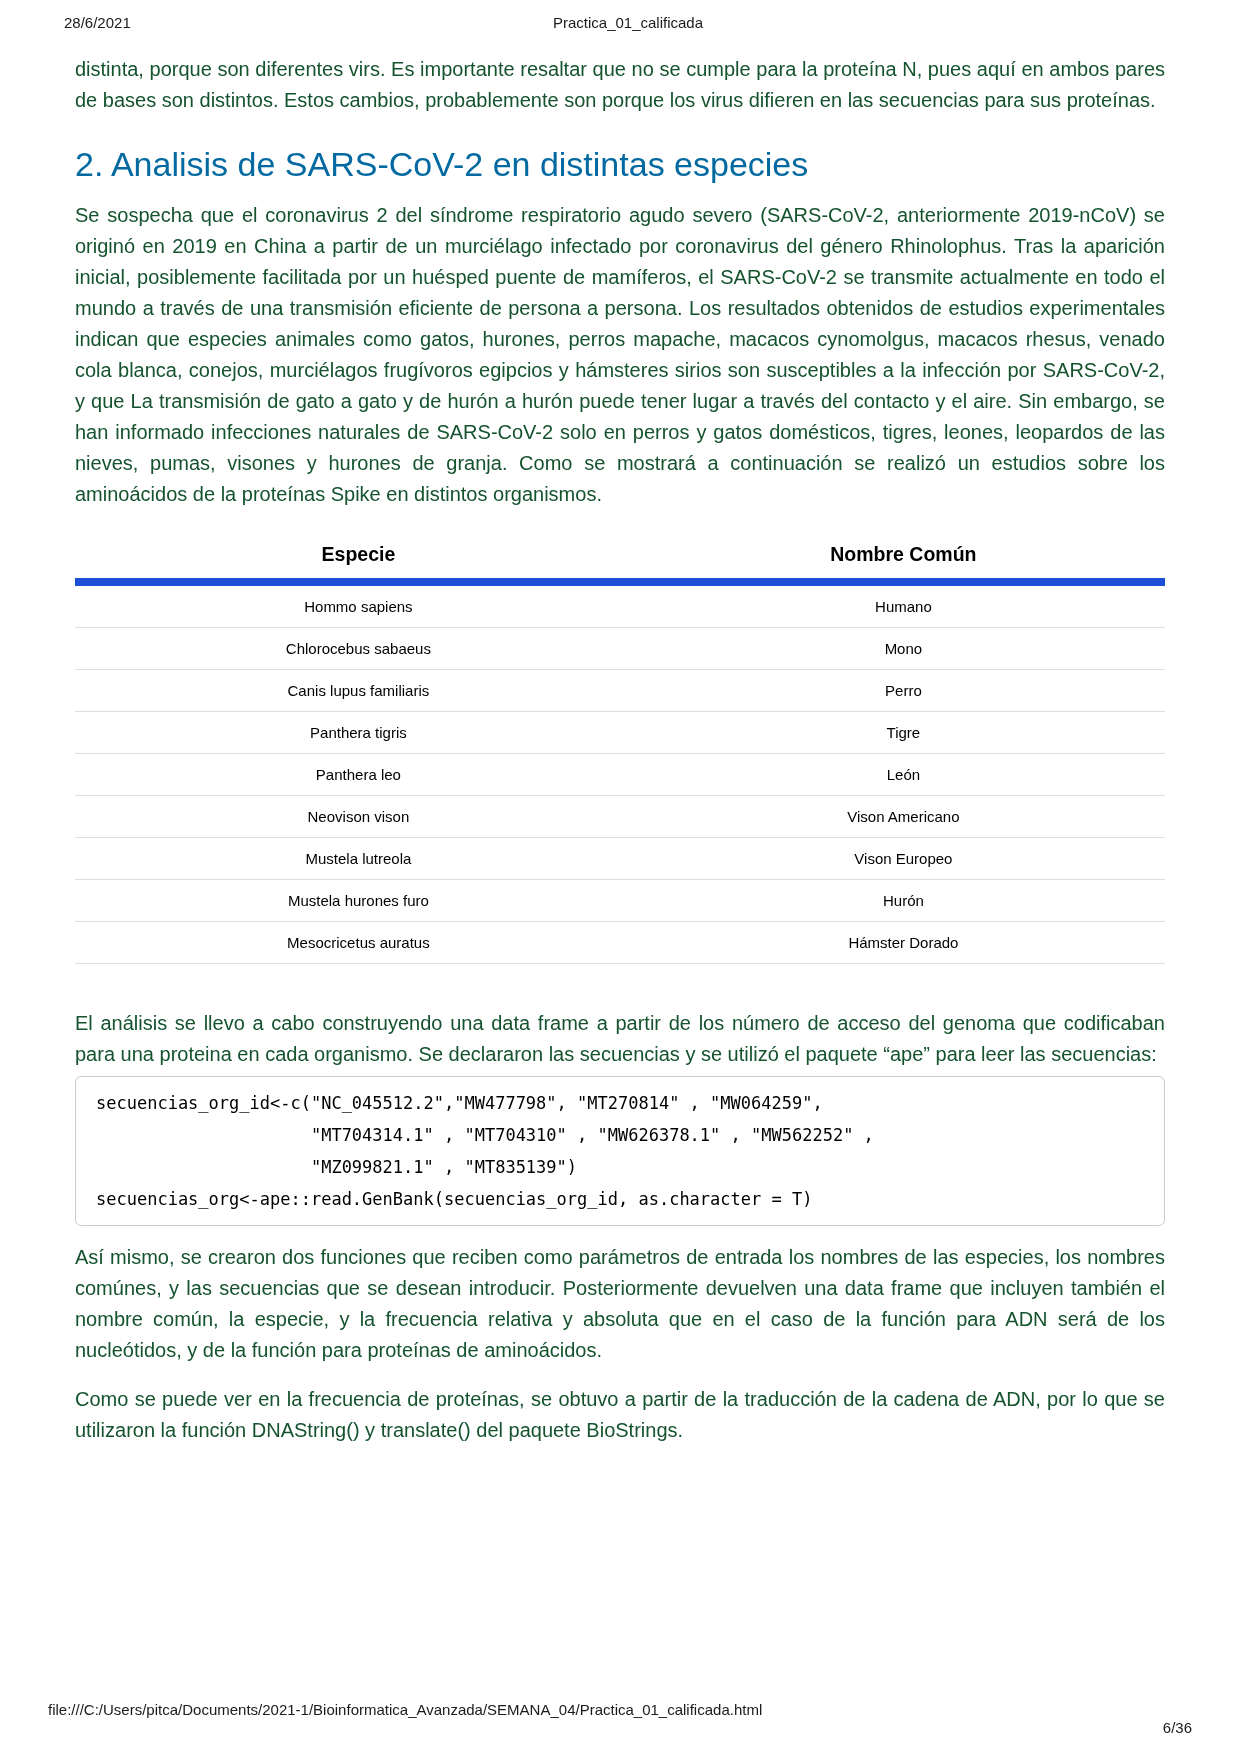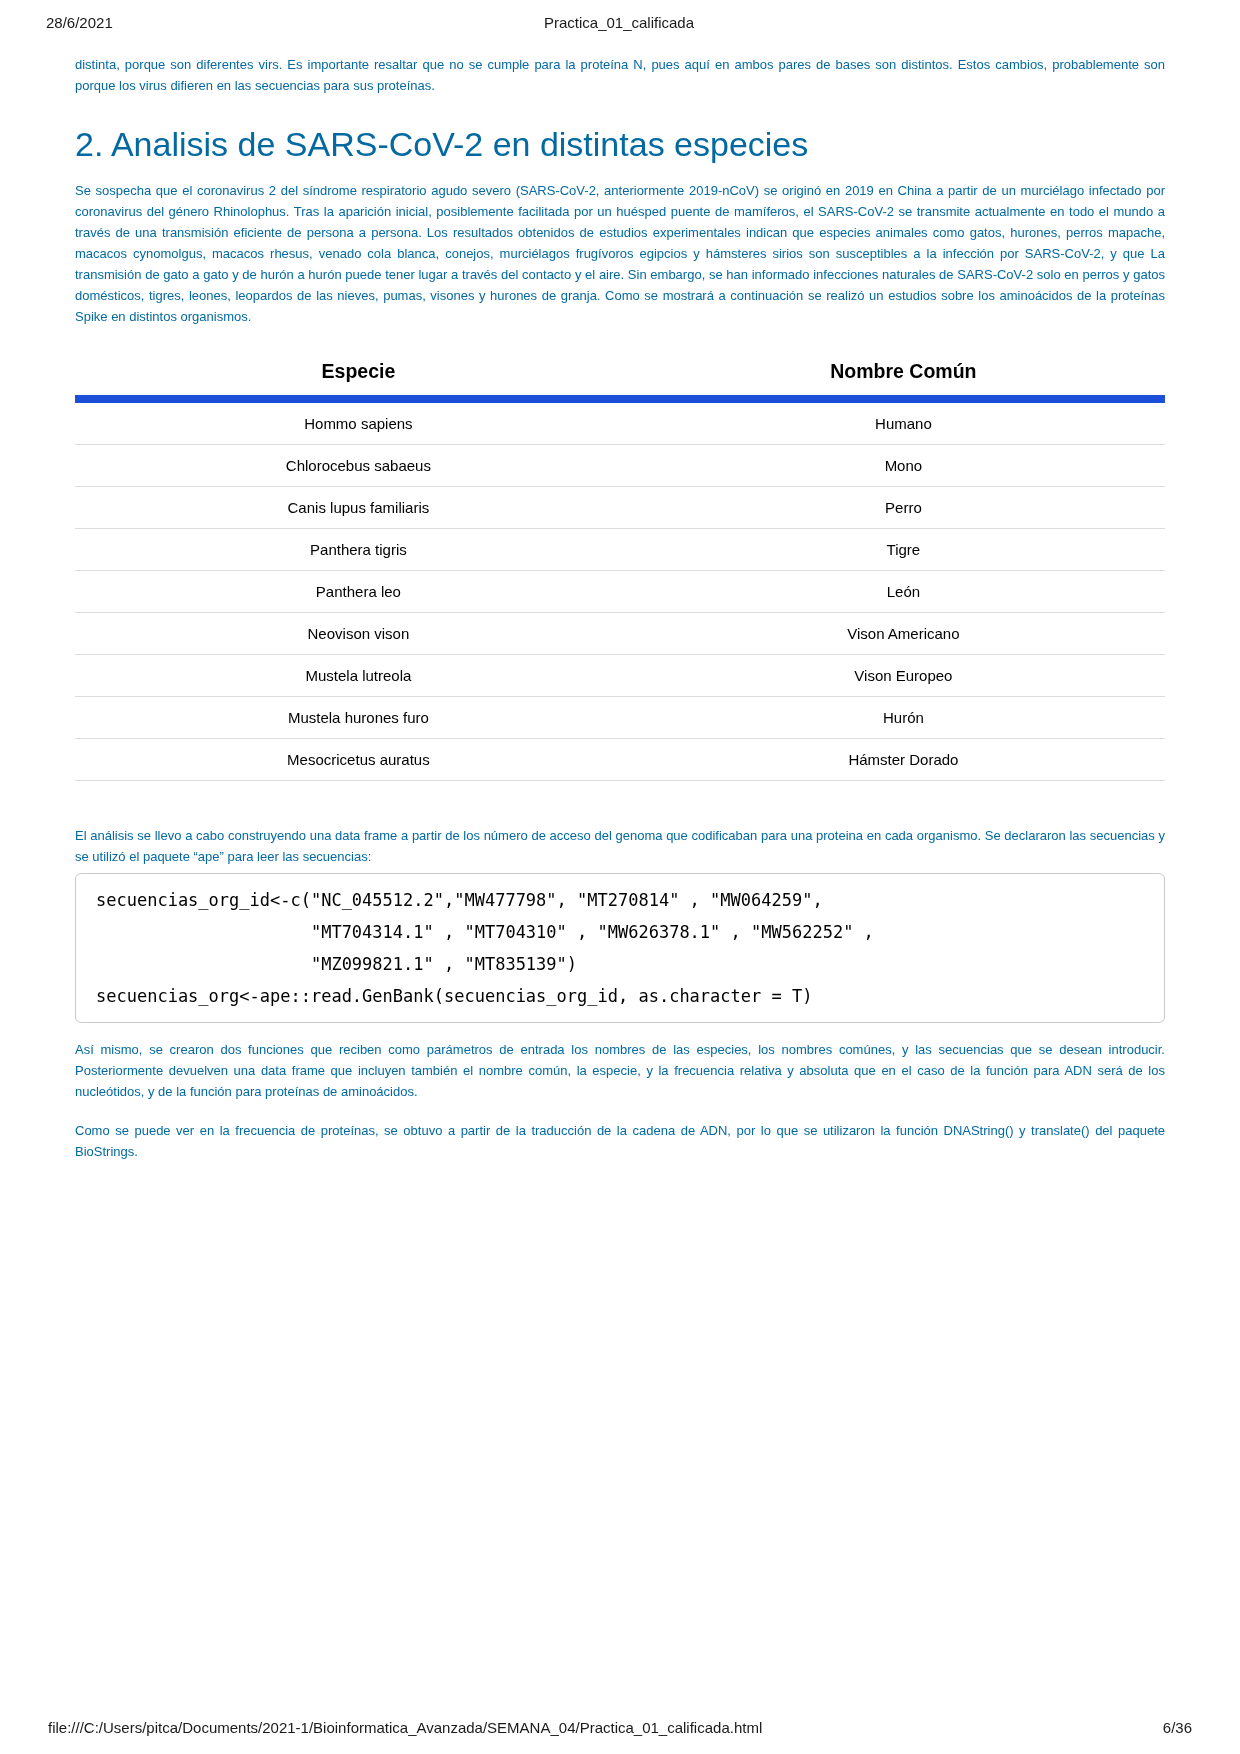--- a/index.html
+++ b/index.html
@@ -8,39 +8,39 @@
     width: 1240px;
     height: 1754px;
     position: relative;
     font-family: "Liberation Sans", sans-serif;
     color: #000000;
     overflow: hidden;
   }
   .print-header {
     position: absolute;
     top: 14px;
-    left: 46px;
+    left: 64px;
     right: 48px;
     height: 20px;
     font-size: 15px;
     color: #1a1a1a;
   }
   .print-header .date { position: absolute; left: 0; top: 0; }
   .print-header .doc-title { position: absolute; left: 0; right: 0; text-align: center; top: 0; }
   .content {
     position: absolute;
     top: 34px;
     left: 75px;
     right: 75px;
   }
   p.body-text {
-    font-size: 13px;
-    line-height: 21px;
+    font-size: 20px;
+    line-height: 31px;
     text-align: justify;
-    color: #0369a1;
+    color: #14532d;
   }
   .intro { margin-top: 20px; }
   h1.section-heading {
     margin-top: 26px;
     font-size: 34px;
     line-height: 44px;
     font-weight: 500;
     color: #0369a1;
   }
   .section-body { margin-top: 14px; }
@@ -80,21 +80,21 @@
   .functions-para { margin-top: 16px; }
   .translation-para { margin-top: 18px; }
   .print-footer {
     position: absolute;
     bottom: 18px;
     left: 48px;
     right: 48px;
     font-size: 15px;
     color: #1a1a1a;
   }
-  .print-footer .path { position: absolute; left: 0; bottom: 0; }
+  .print-footer .path { position: absolute; left: 0; bottom: 18px; }
   .print-footer .page-num { position: absolute; right: 0; bottom: 0; }
 </style>
 </head>
 <body>
 
 <div class="print-header">
   <span class="date">28/6/2021</span>
   <span class="doc-title">Practica_01_calificada</span>
 </div>
 

